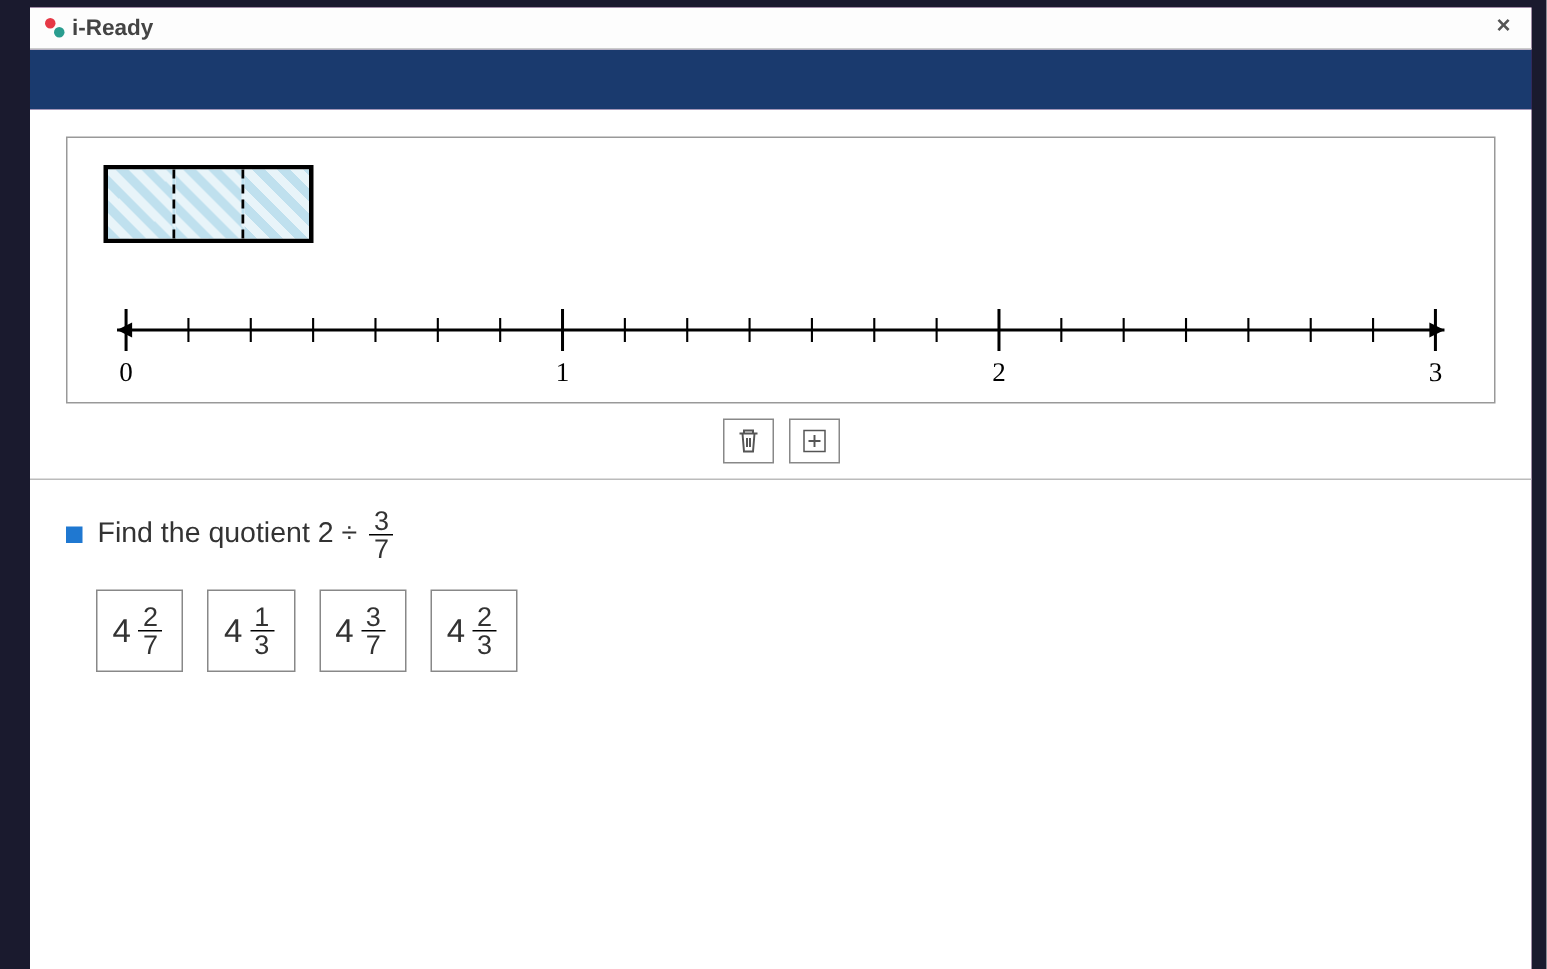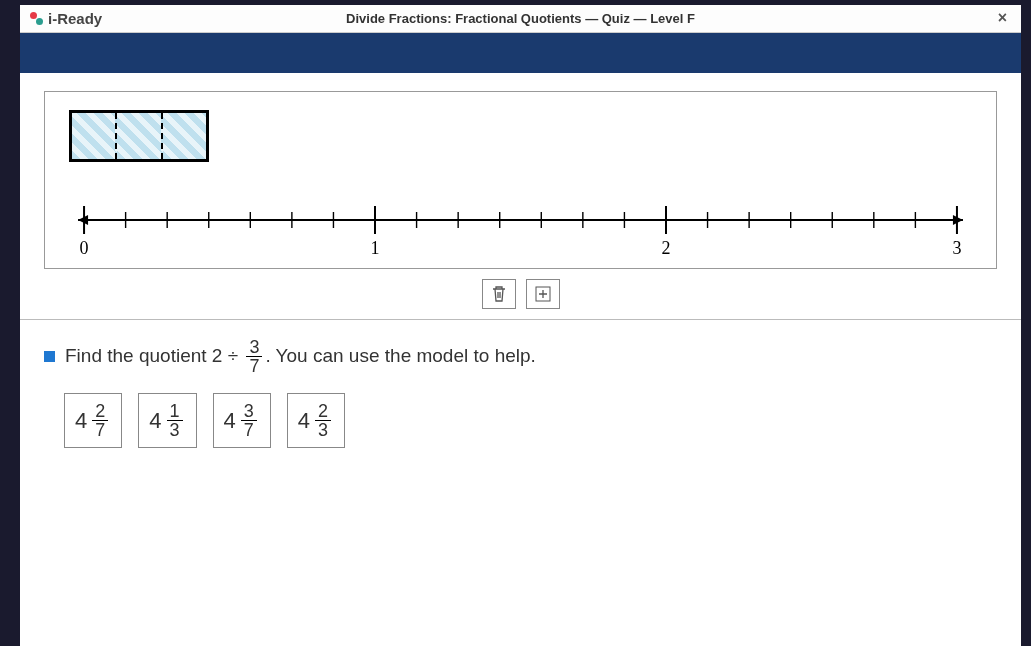--- a/index.html
+++ b/index.html
@@ -90,21 +90,20 @@
 </style>
 </head>
 <body>
 
 <div class="screen">
   <div class="titlebar">
     <div class="brand">
       <span class="brand-icon"></span>
       <span>i-Ready</span>
     </div>
-    <div class="page-title">Divide Fractions: Fractional Quotients — Quiz — Level F</div>
     <div class="close-x">×</div>
   </div>
   <div class="bluebar"></div>
 
   <div class="content">
     <div class="model-panel">
       <div class="fraction-box">
         <div class="fraction-part"></div>
         <div class="fraction-part"></div>
         <div class="fraction-part"></div>
@@ -159,21 +158,21 @@
     </div>
 
     <hr class="sep">
 
     <div class="question">
       <span class="q-marker"></span>
       <span>
         <span>Find the quotient 2 ÷ </span><span class="frac">
             <span class="n">3</span>
             <span class="d">7</span>
-          </span><span>. You can use the model to help.</span>
+          </span>
       </span>
     </div>
 
     <div class="answers" id="answers">
         <div class="answer">
           <span class="whole">4</span>
           <span class="frac">
             <span class="n">2</span>
             <span class="d">7</span>
           </span>

